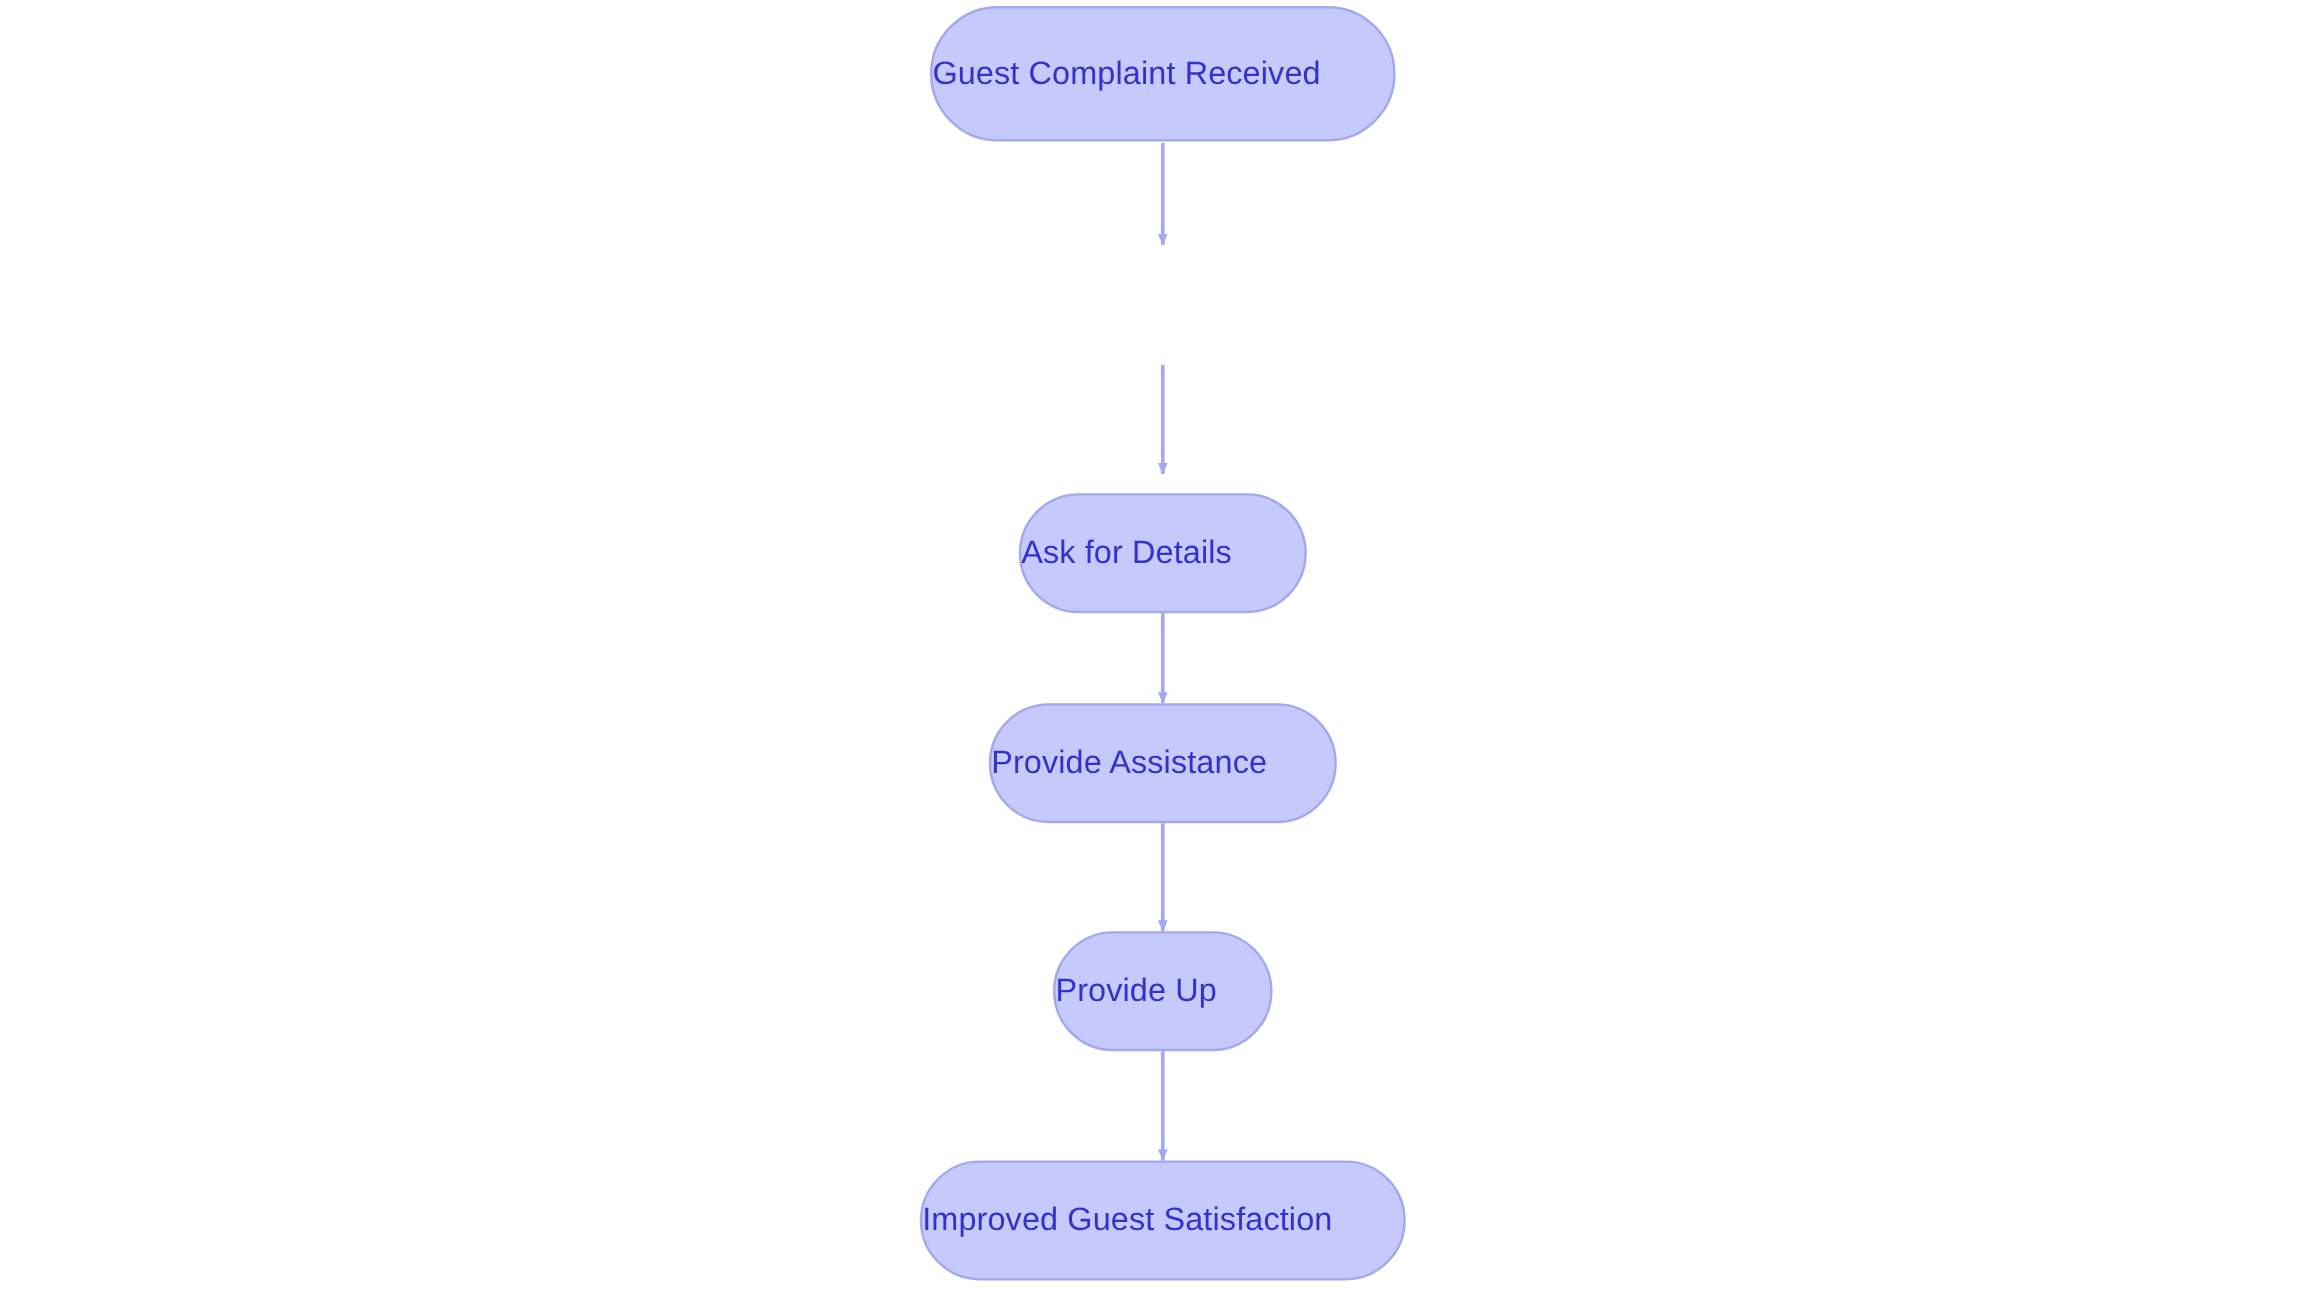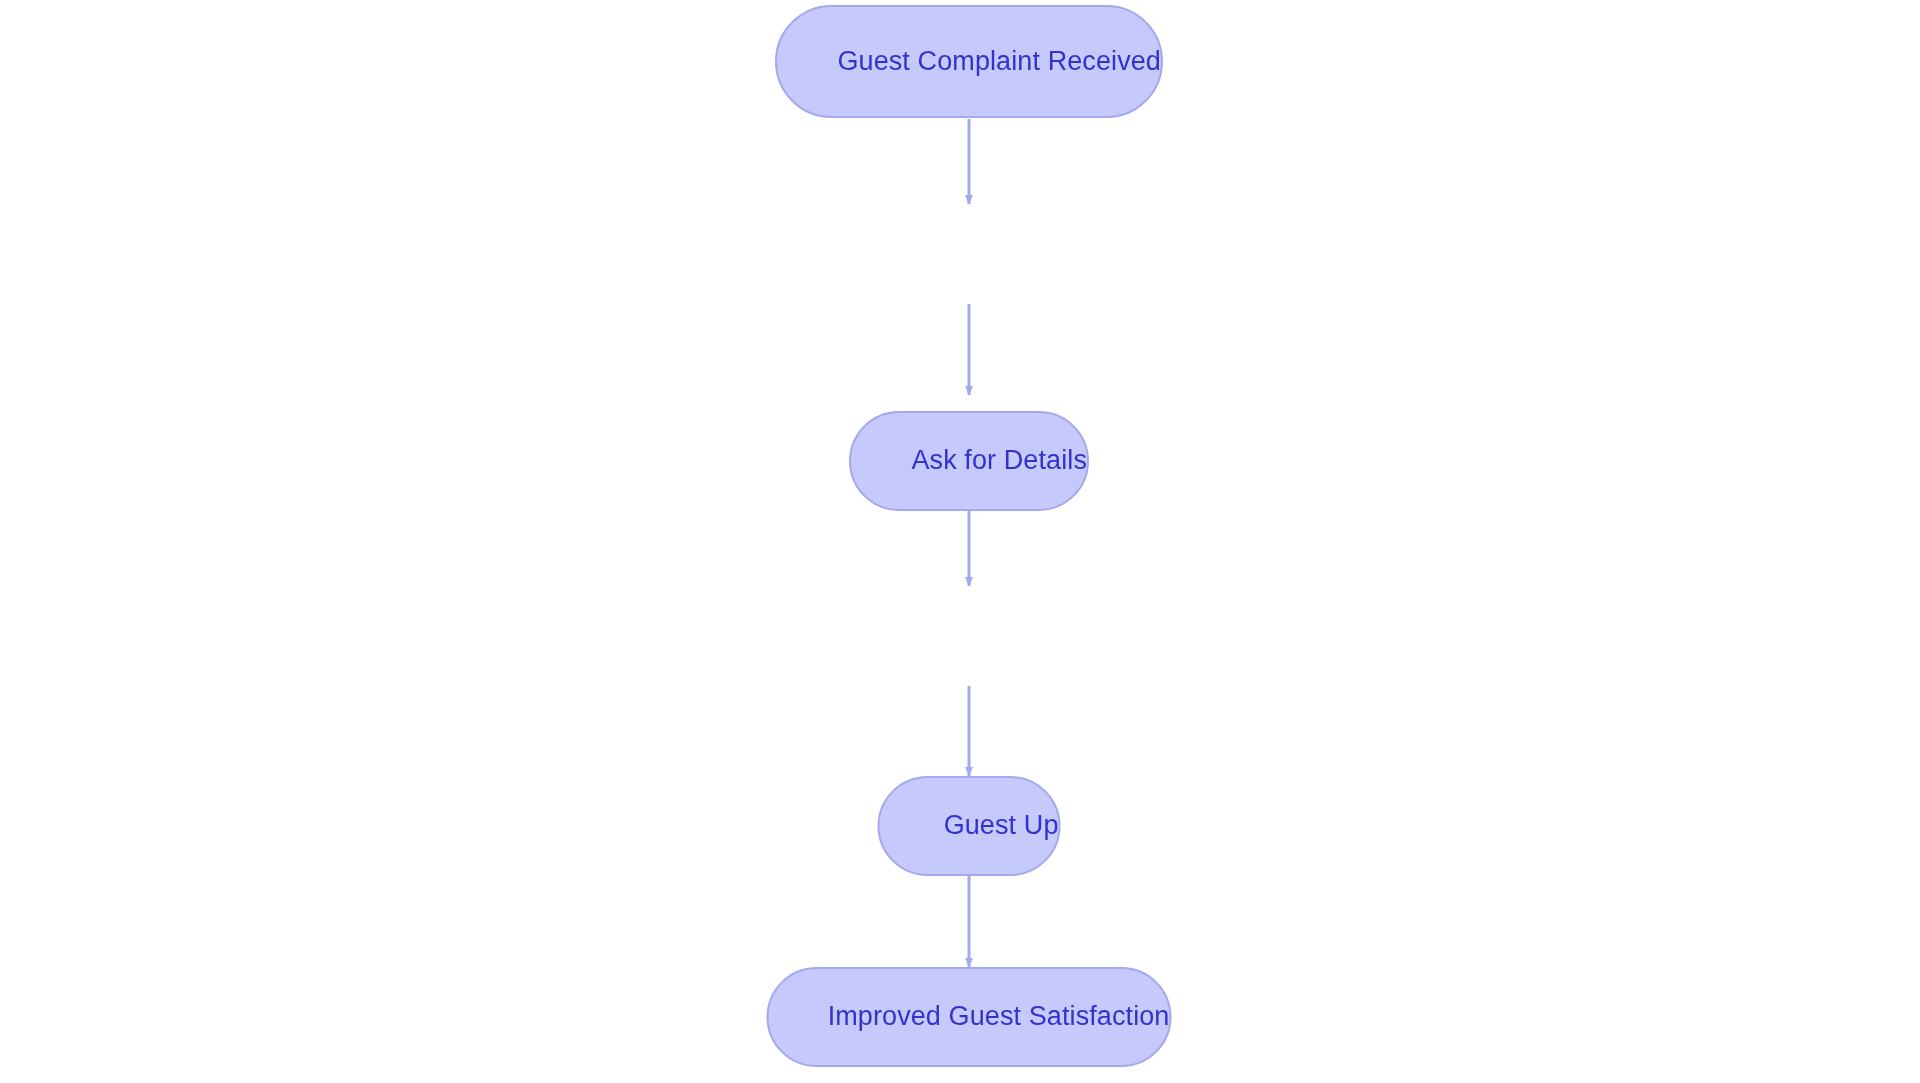--- a/index.html
+++ b/index.html
@@ -39,21 +39,21 @@
     top: 0;
     width: 1920px;
     height: 1083px;
   }
 
   .flow-node {
     position: absolute;
     box-sizing: border-box;
     display: flex;
     align-items: center;
-    justify-content: flex-end;
+    justify-content: flex-start;
     background: #c5c9fb;
     border: 2px solid #a3a8ef;
     border-radius: 999px;
     transform: translateX(-50%);
   }
 
   .flow-node .node-label {
     color: #3333cc;
     font-size: 27px;
     font-weight: 400;
@@ -87,23 +87,26 @@
 
     <div class="flow-node" style="left:969px; top:5px; width:388px; height:113px;">
       <span class="node-label">Guest Complaint Received</span>
     </div>
 
 
     <div class="flow-node" style="left:969px; top:395px; width:240px; height:100px;margin-top:16px;">
       <span class="node-label">Ask for Details</span>
     </div>
 
+    <div class="flow-node" style="left:969px; top:586px; width:290px; height:100px;">
+      <span class="node-label">Provide Assistance</span>
+    </div>
 
     <div class="flow-node" style="left:969px; top:776px; width:183px; height:100px;">
-      <span class="node-label">Guest Up</span>
+      <span class="node-label">Provide Up</span>
     </div>
 
     <div class="flow-node" style="left:969px; top:967px; width:405px; height:100px;">
       <span class="node-label">Improved Guest Satisfaction</span>
     </div>
 
   </div>
 </div>
 
 </body></html>

